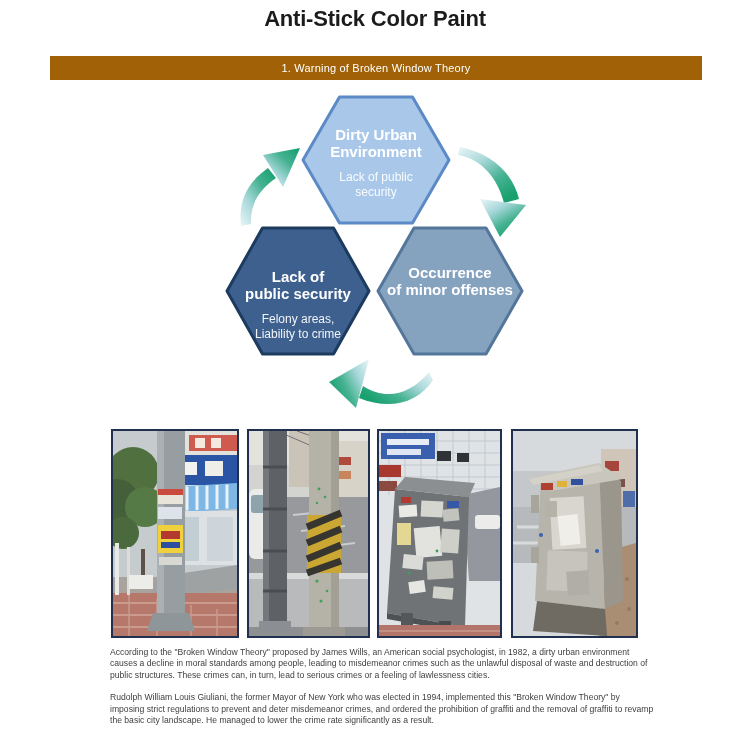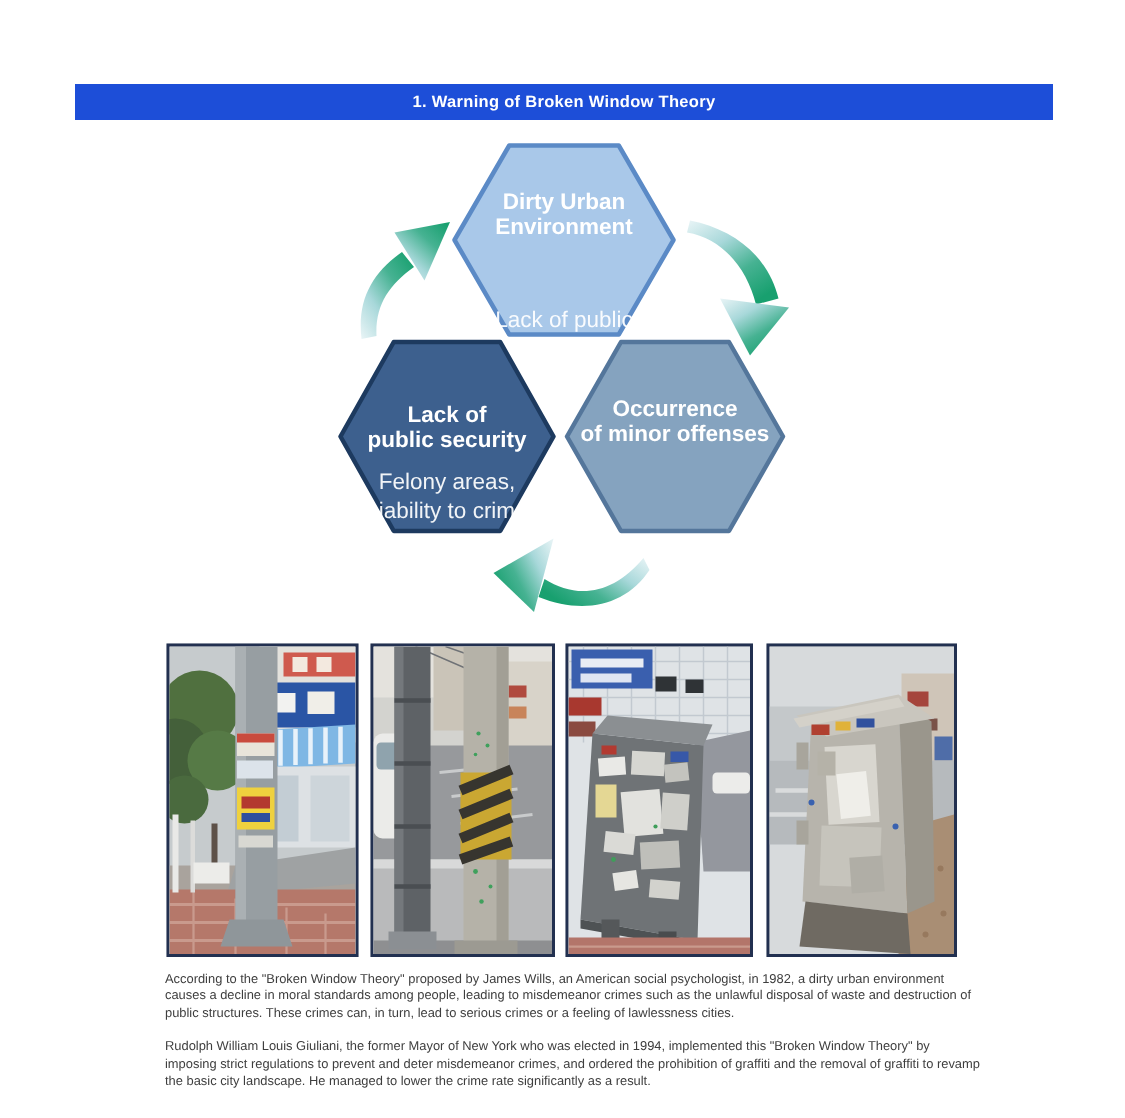--- a/index.html
+++ b/index.html
@@ -7,38 +7,38 @@
     position:relative;width:750px;height:745px;background:#ffffff;overflow:hidden;
     font-family:"Liberation Sans",sans-serif;
   }
   
   .page-title{
     position:absolute;left:0;top:6px;width:750px;text-align:center;
     font-size:22px;font-weight:700;color:#1b1b1b;letter-spacing:-0.2px;
   }
   .section-banner{
     position:absolute;left:50px;top:56px;width:652px;height:24px;
-    background:#1d4ed8;color:#ffffff;display:flex;align-items:center;justify-content:center;
-    font-size:11px;font-weight:700;letter-spacing:0.2px;
+    background:#a16207;color:#ffffff;display:flex;align-items:center;justify-content:center;
+    font-size:11px;font-weight:400;letter-spacing:0.2px;
   }
   
   .hex{position:absolute;}
   .hex svg{position:absolute;left:0;top:0;width:100%;height:100%;overflow:visible;}
   .hex-content{
     position:absolute;left:0;top:0;right:0;bottom:0;
     display:flex;flex-direction:column;align-items:center;text-align:center;
   }
   .hex-title{
     font-size:15px;font-weight:700;color:#ffffff;line-height:1.16;white-space:pre-line;
   }
   .hex-sub{
-    font-size:15px;color:rgba(255,255,255,0.93);line-height:1.28;margin-top:9px;white-space:pre-line;
+    font-size:12px;color:rgba(255,255,255,0.93);line-height:1.28;margin-top:9px;white-space:pre-line;
   }
   #hex-top{left:303px;top:97px;width:146px;height:126px;}
-  #hex-top .hex-content{padding-top:29px;gap:34px;}
+  #hex-top .hex-content{padding-top:29px;}
   #hex-left{left:227px;top:228px;width:142px;height:126px;}
   #hex-left .hex-content{padding-top:40px;}
   #hex-right{left:378px;top:228px;width:144px;height:126px;}
   #hex-right .hex-content{padding-top:36px;}
   #hex-right .hex-sub{margin-top:7px;}
   .arrow{position:absolute;}
   #arrow-left{left:228px;top:144px;width:74px;height:86px;}
   #arrow-right{left:456px;top:145px;width:76px;height:94px;}
   #arrow-bottom{left:327px;top:356px;width:110px;height:56px;}
   .arrow svg{width:100%;height:100%;overflow:visible;}
@@ -57,20 +57,21 @@
     position:absolute;left:110px;top:647px;width:545px;color:#3e3e3e;
     font-size:8.6px;line-height:11.4px;text-align:left;
   }
   .description p{margin:0 0 11px 0;}
 </style>
 </head>
 <body>
 
 <div id="canvas">
 
+  <div class="page-title">Anti-Stick Color Paint</div>
 
   <div class="section-banner">
     <span>1. Warning of Broken Window Theory</span>
   </div>
 
   <div>
 
     <div class="hex" id="hex-top">
       <svg viewBox="0 0 100 100" preserveAspectRatio="none">
         <polygon points="25,0 75,0 100,50 75,100 25,100 0,50" stroke-width="3" vector-effect="non-scaling-stroke" stroke-linejoin="round" fill="#a9c8e9" stroke="#5b8ac6"></polygon>

